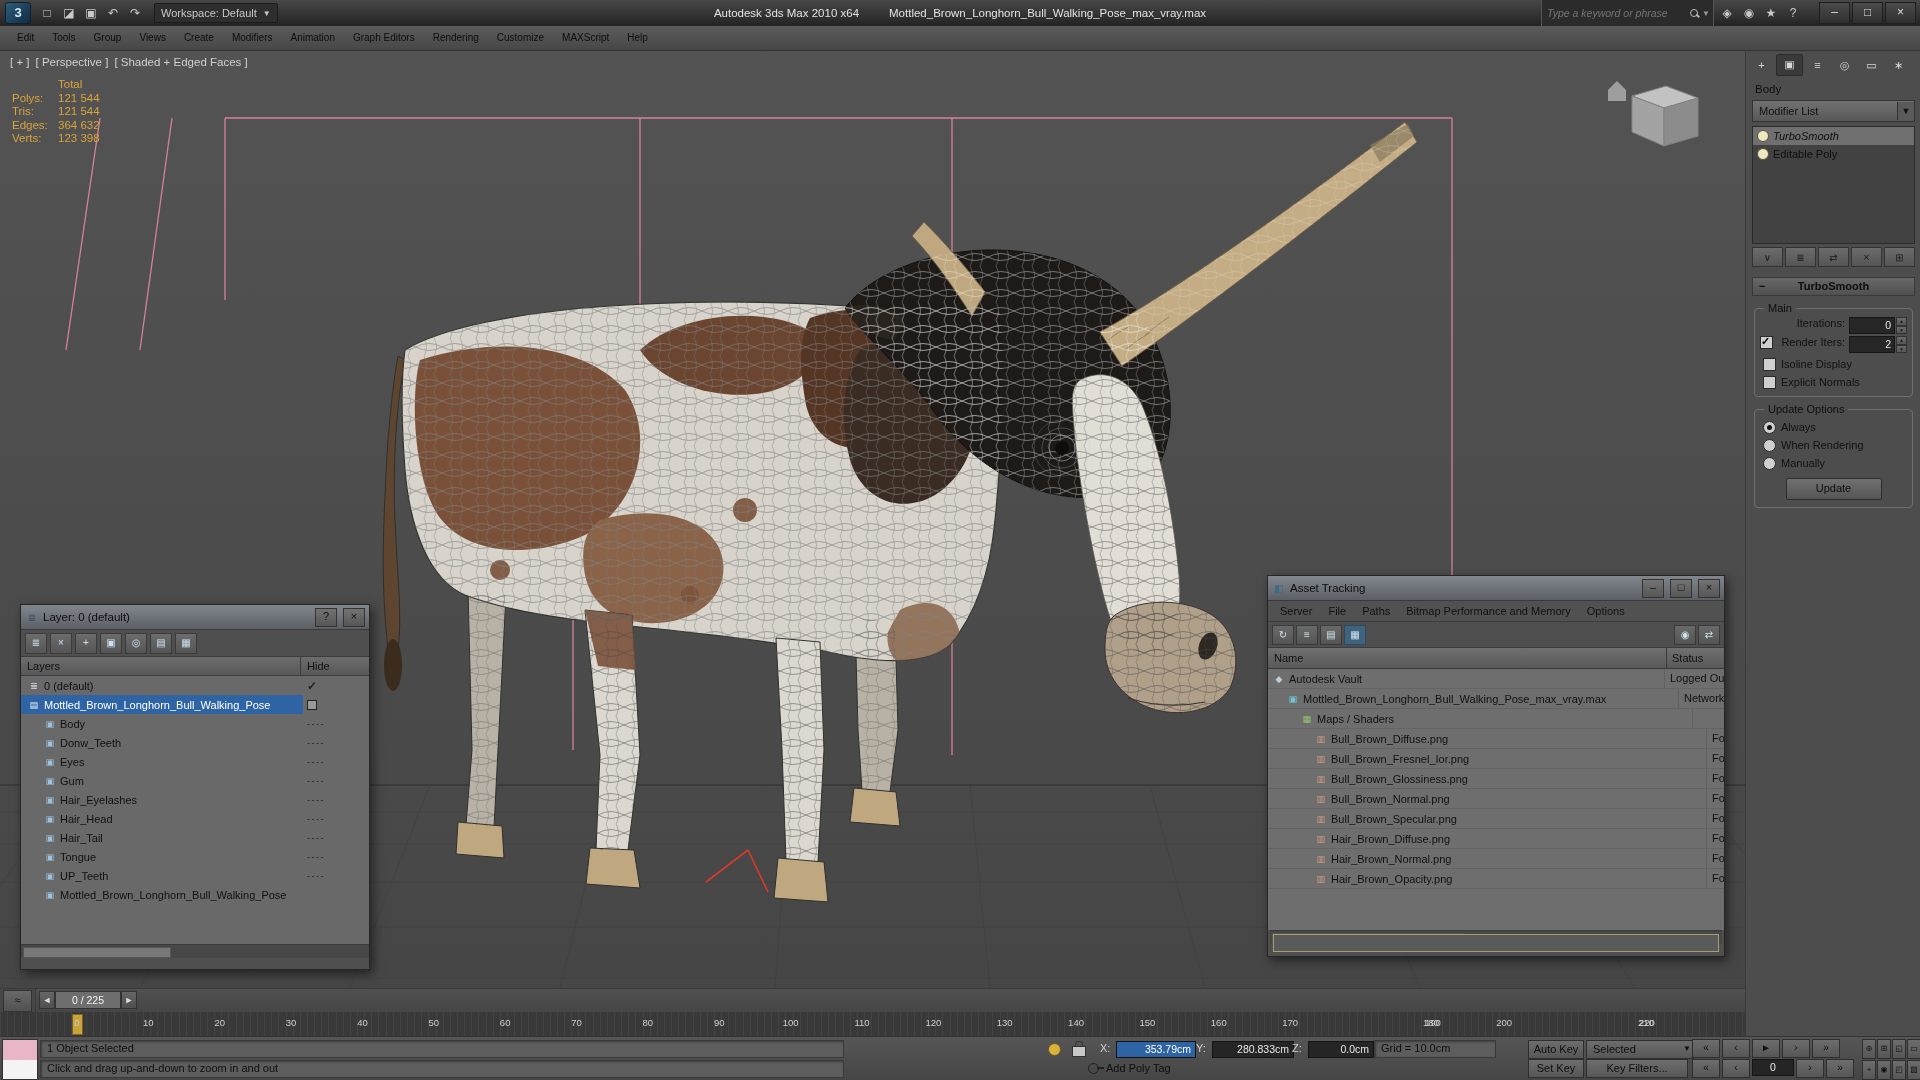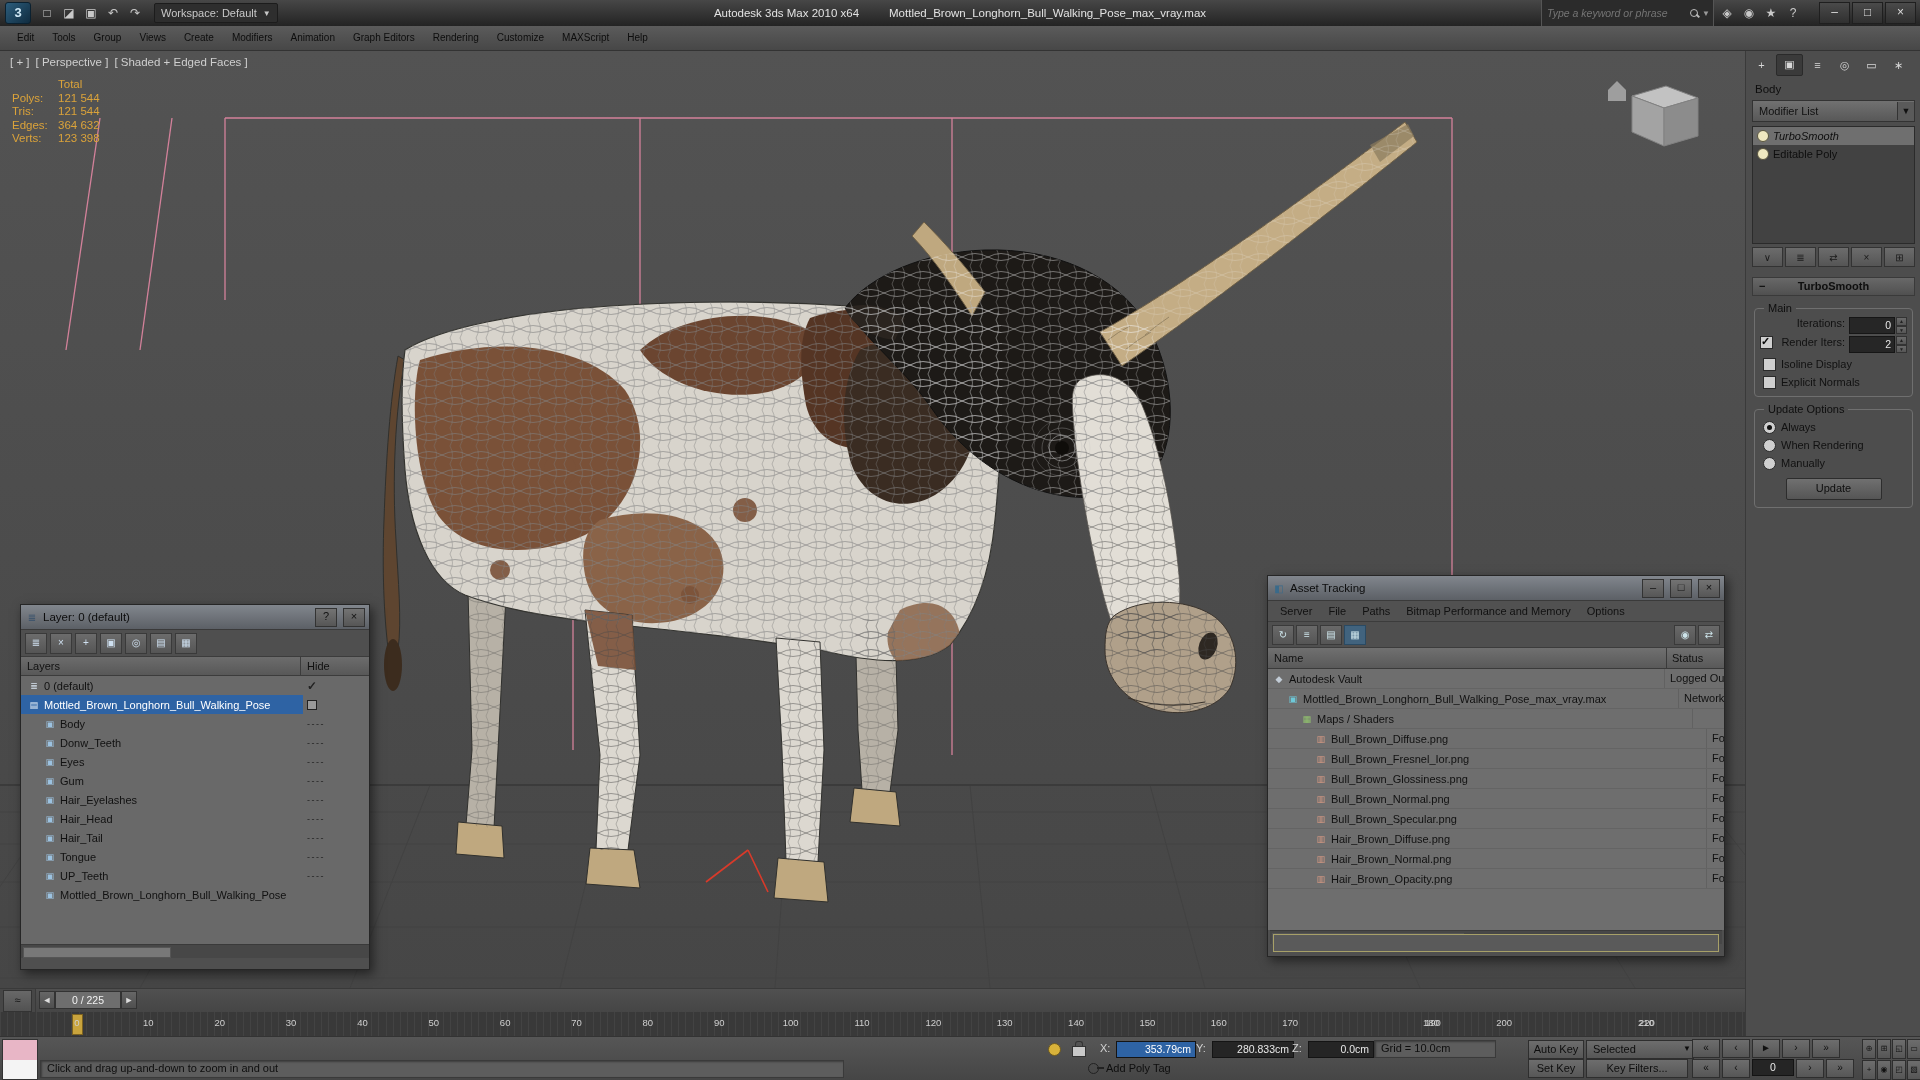--- a/index.html
+++ b/index.html
@@ -736,20 +736,21 @@
       <div class="tick" style="left: 1646px;">210</div>
       <div class="tick" style="left: 1646.92px;">220</div>
     </div>
 
   <div class="statusbar">
     <div class="listener">
       <div class="top"></div>
       <div class="bot"></div>
     </div>
 
+    <div class="sfield" style="left:40px;top:3px;width:790px;height:16px">1 Object Selected</div>
     <div class="sfield" style="left:40px;top:23px;width:790px;height:16px">Click and drag up-and-down to zoom in and out</div>
 
     <div class="dot"></div>
     <div class="lock"></div>
 
     <span class="clabel" style="left:1100px;top:5px">X:</span>
     <div class="cfield selblue" style="left:1116px;top:4px;width:70px;height:15px">353.79cm</div>
     <span class="clabel" style="left:1196px;top:5px">Y:</span>
     <div class="cfield" style="left:1212px;top:4px;width:72px;height:15px">280.833cm</div>
     <span class="clabel" style="left:1292px;top:5px">Z:</span>

